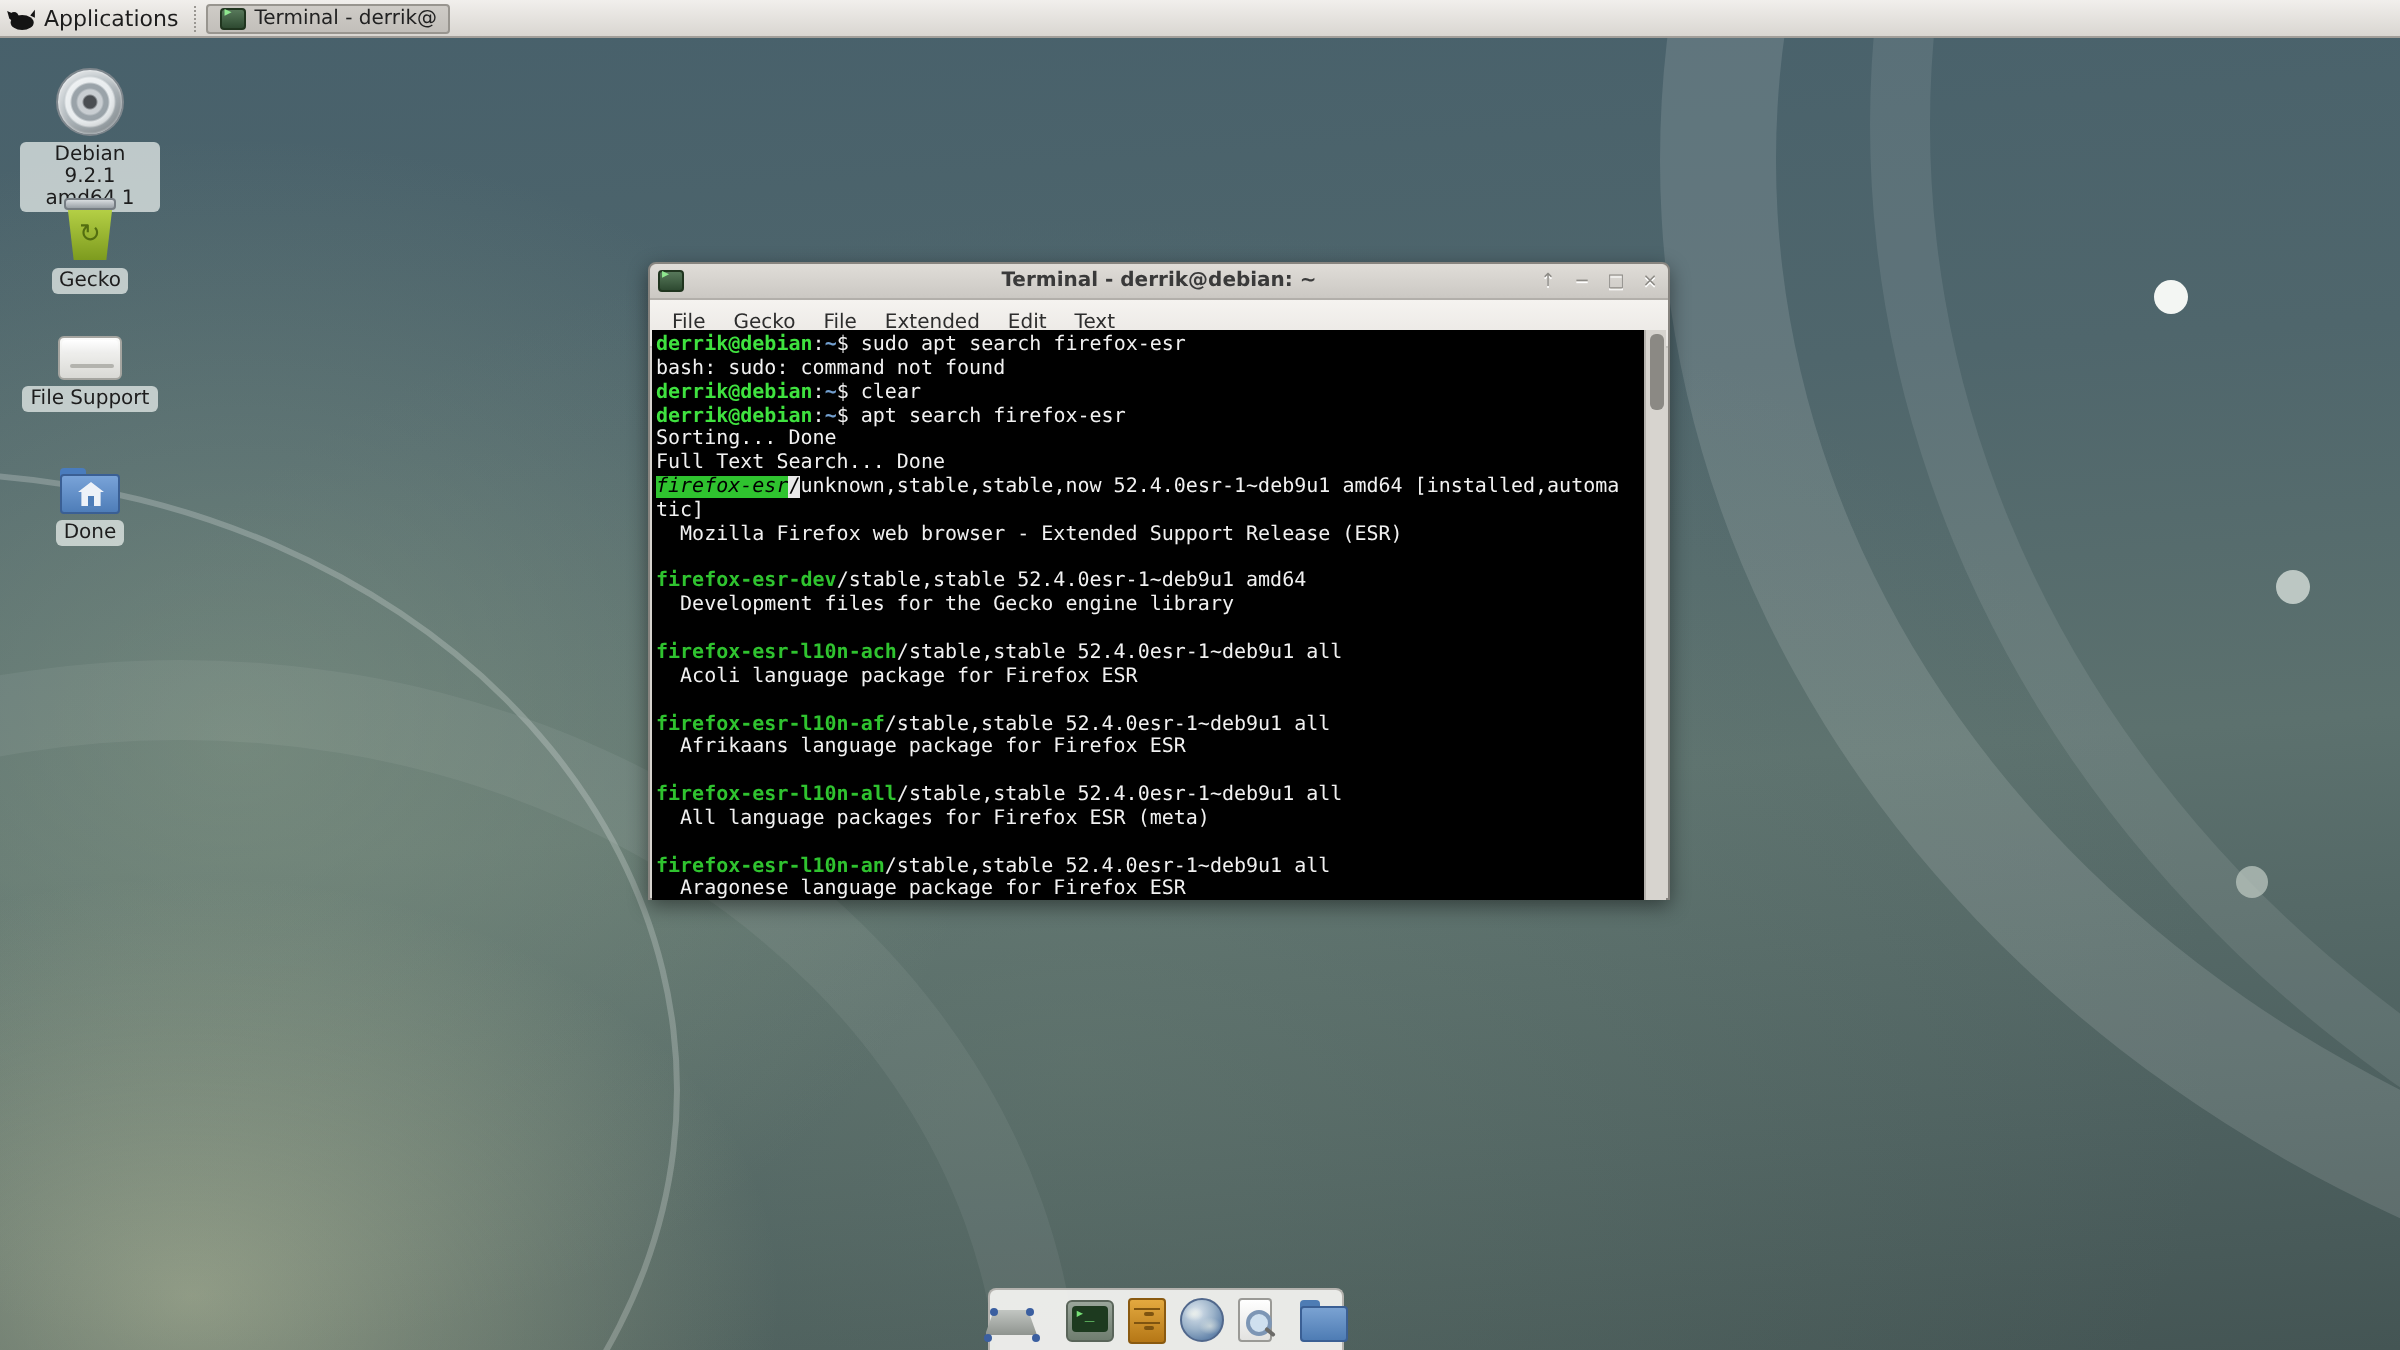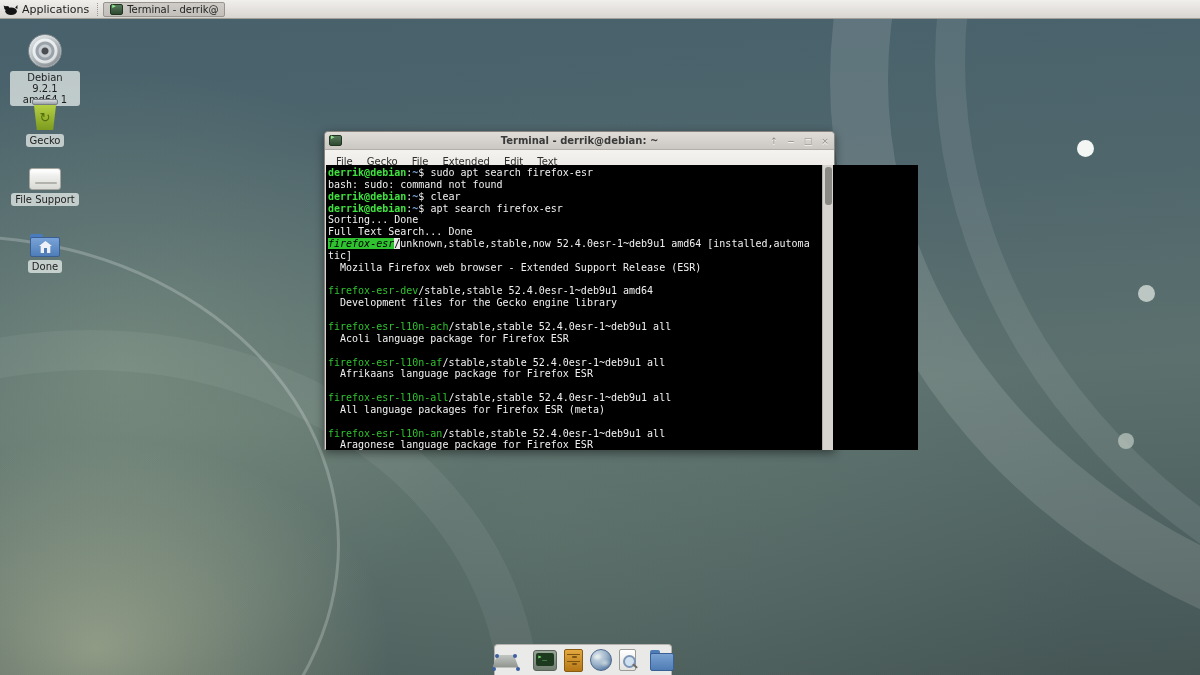--- a/index.html
+++ b/index.html
@@ -82,28 +82,28 @@
     background:#d6d3ce; border:1px solid #87847f; border-radius:4px 4px 0 0;
     box-shadow:0 3px 10px rgba(0,0,0,0.45); z-index:40; }
   .titlebar { position:relative; height:18px; background:linear-gradient(#e0ddd8,#cbc8c3);
     border-bottom:1px solid #b2afaa; border-radius:4px 4px 0 0; display:flex; align-items:center; padding:4px 4px; }
   .titlebar .title { position:absolute; left:0; right:0; text-align:center; font-size:10px; font-weight:bold; color:#3a3a3a; }
   .win-controls { margin-left:auto; display:flex; gap:7px; z-index:2; }
   .win-btn { font-size:9px; color:#8d8b86; line-height:16px; width:10px; text-align:center; text-shadow:0 1px 0 #fff; }
   .menubar { height:24px; background:linear-gradient(#f5f3f0,#e9e6e2); border-bottom:1px solid #c6c3be;
     display:flex; align-items:center; padding-left:4px; }
   .menu-item { font-size:10px; color:#2d2d2d; padding:0 7px; }
-  .screen { position:absolute; left:1px; top:33px; width:592px; height:285px; background:#000;
+  .screen { position:absolute; left:1px; top:33px; width:497px; height:285px; background:#000;
     font-family:"DejaVu Sans Mono", monospace; font-size:10px; line-height:11.85px;
     padding:2px 0 0 2px; overflow:hidden; white-space:pre; }
   .tline { height:11.85px; }
   .fg  { color:#f1f1f1; }
   .p   { color:var(--prompt-green); font-weight:bold; }
   .b   { color:var(--path-blue); font-weight:bold; }
-  .g   { color:var(--pkg-green); }
+  .g   { color:var(--pkg-green);font-weight:bold; }
   .hg  { color:#000; background:var(--hl-green-bg);font-style:italic; }
   .hw  { color:#000; background:var(--hl-white-bg); }
   .scrollbar { position:absolute; right:1px; top:33px; width:11px; height:285px; background:#d7d4cf; border-left:1px solid #b5b2ad; }
   .sb-thumb { position:absolute; left:2px; top:2px; width:7px; height:38px; background:#8b8984; border-radius:3px; }
 
   
   .dock { position:absolute; left:494px; top:644px; width:178px; height:31px;
     background:rgba(246,245,243,0.92); border:1px solid #b4b2ae; border-bottom:none; border-radius:4px 4px 0 0;
     display:flex; align-items:center; justify-content:center; gap:7px; z-index:50; }
   .dock-sep { width:1px; height:22px; background:#c3c1bd; box-shadow:1px 0 0 #ffffff; }

